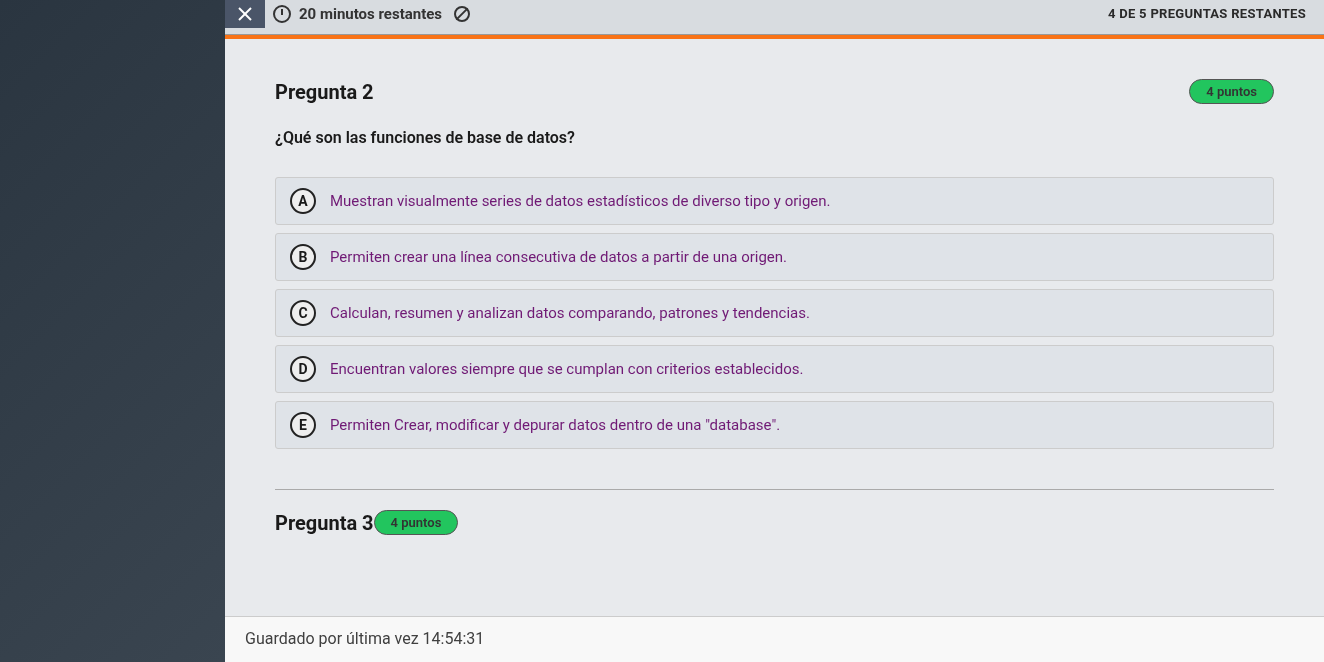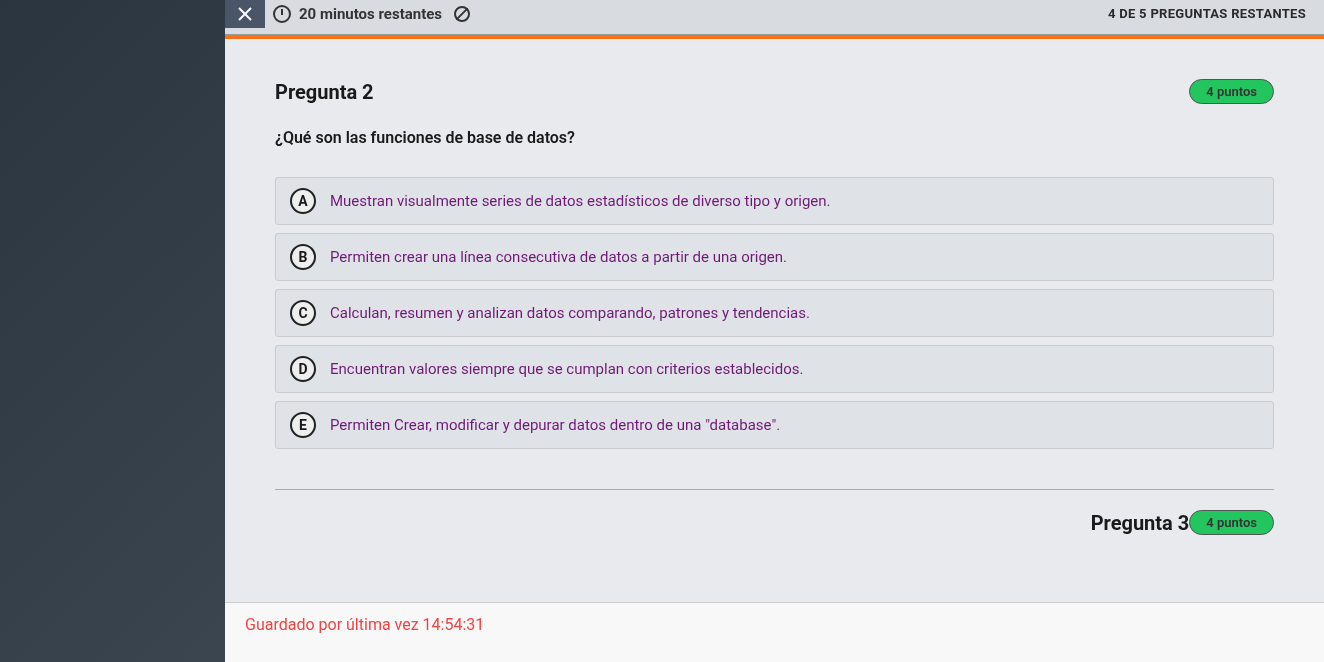--- a/index.html
+++ b/index.html
@@ -171,34 +171,32 @@
       font-size: 15px;
       color: #701a75;
     }
     .section-divider {
       border-top: 1px solid #aaa;
       margin-top: 40px;
       margin-bottom: 20px;
     }
     .next-question-header {
       display: flex;
-      justify-content: flex-end;
+      justify-content: flex-start;
       align-items: center;
       padding-bottom: 4px;
-      margin-left: 48px;
     }
     .bottom-bar {
       background: #f8f8f8;
       border-top: 1px solid #ccc;
       padding: 12px 20px 14px 20px;
     }
     .saved-text {
       font-size: 16px;
-      color: #ef4444;
-      margin-bottom: 14px;
+      color: #404040;
     }
     .filter-dropdown {
       display: inline-flex;
       align-items: center;
       gap: 6px;
       border: 1.5px solid #555;
       padding: 8px 14px;
       font-size: 15px;
       color: #222;
       background: #fff;

